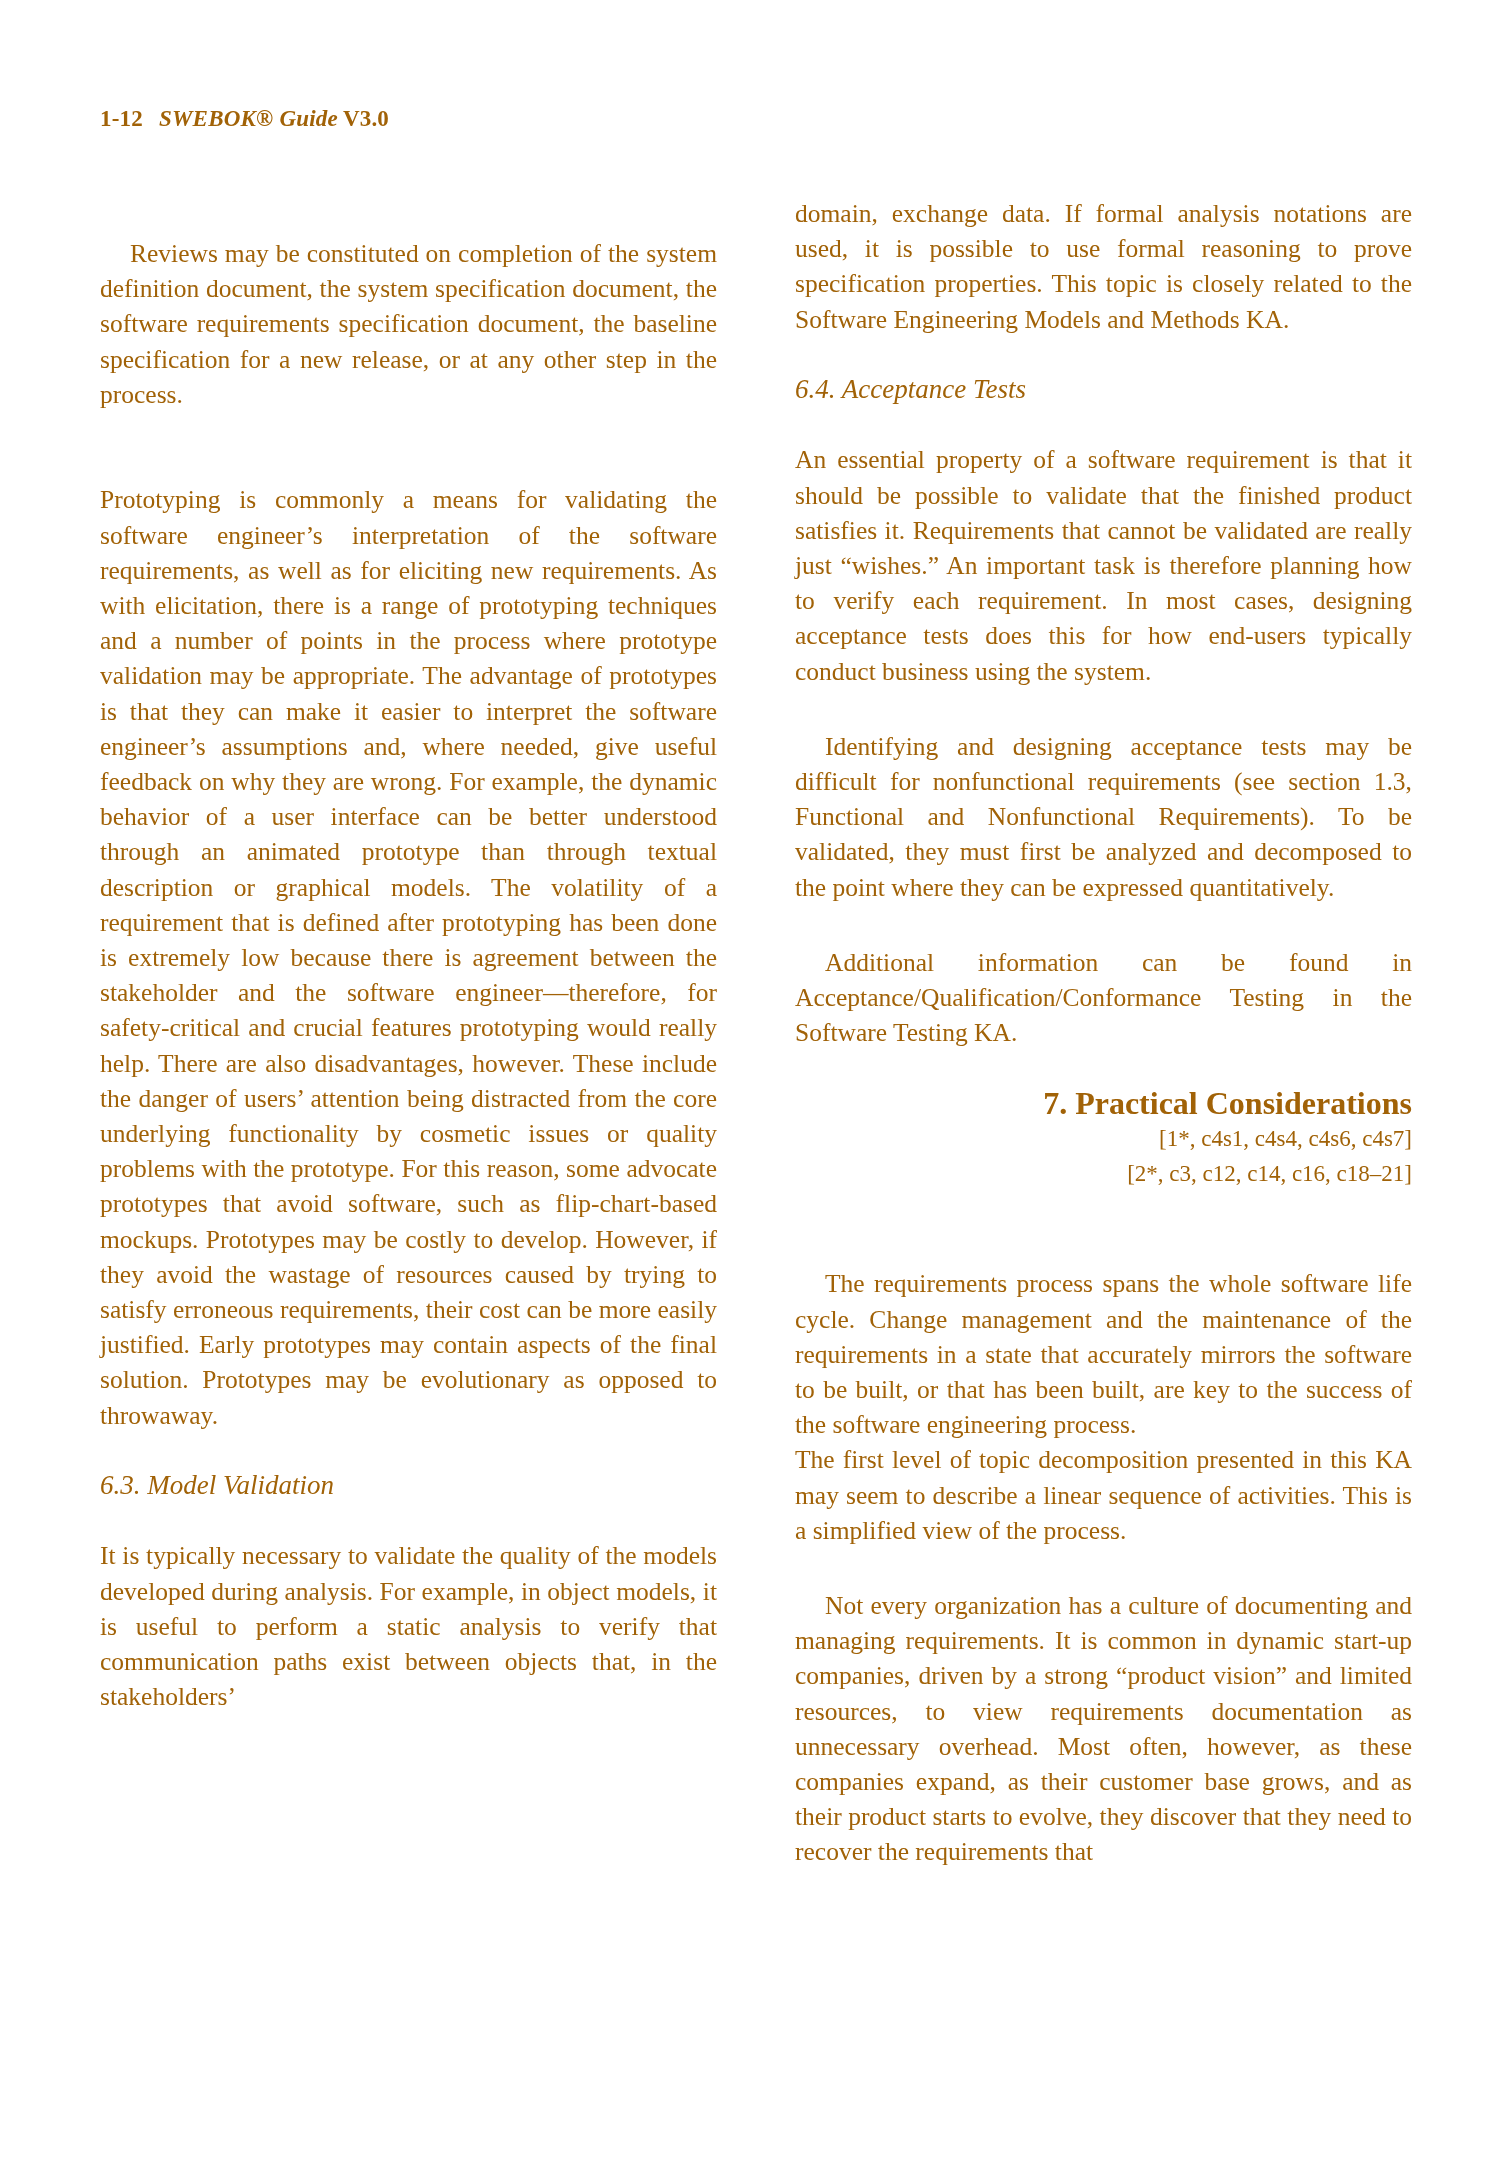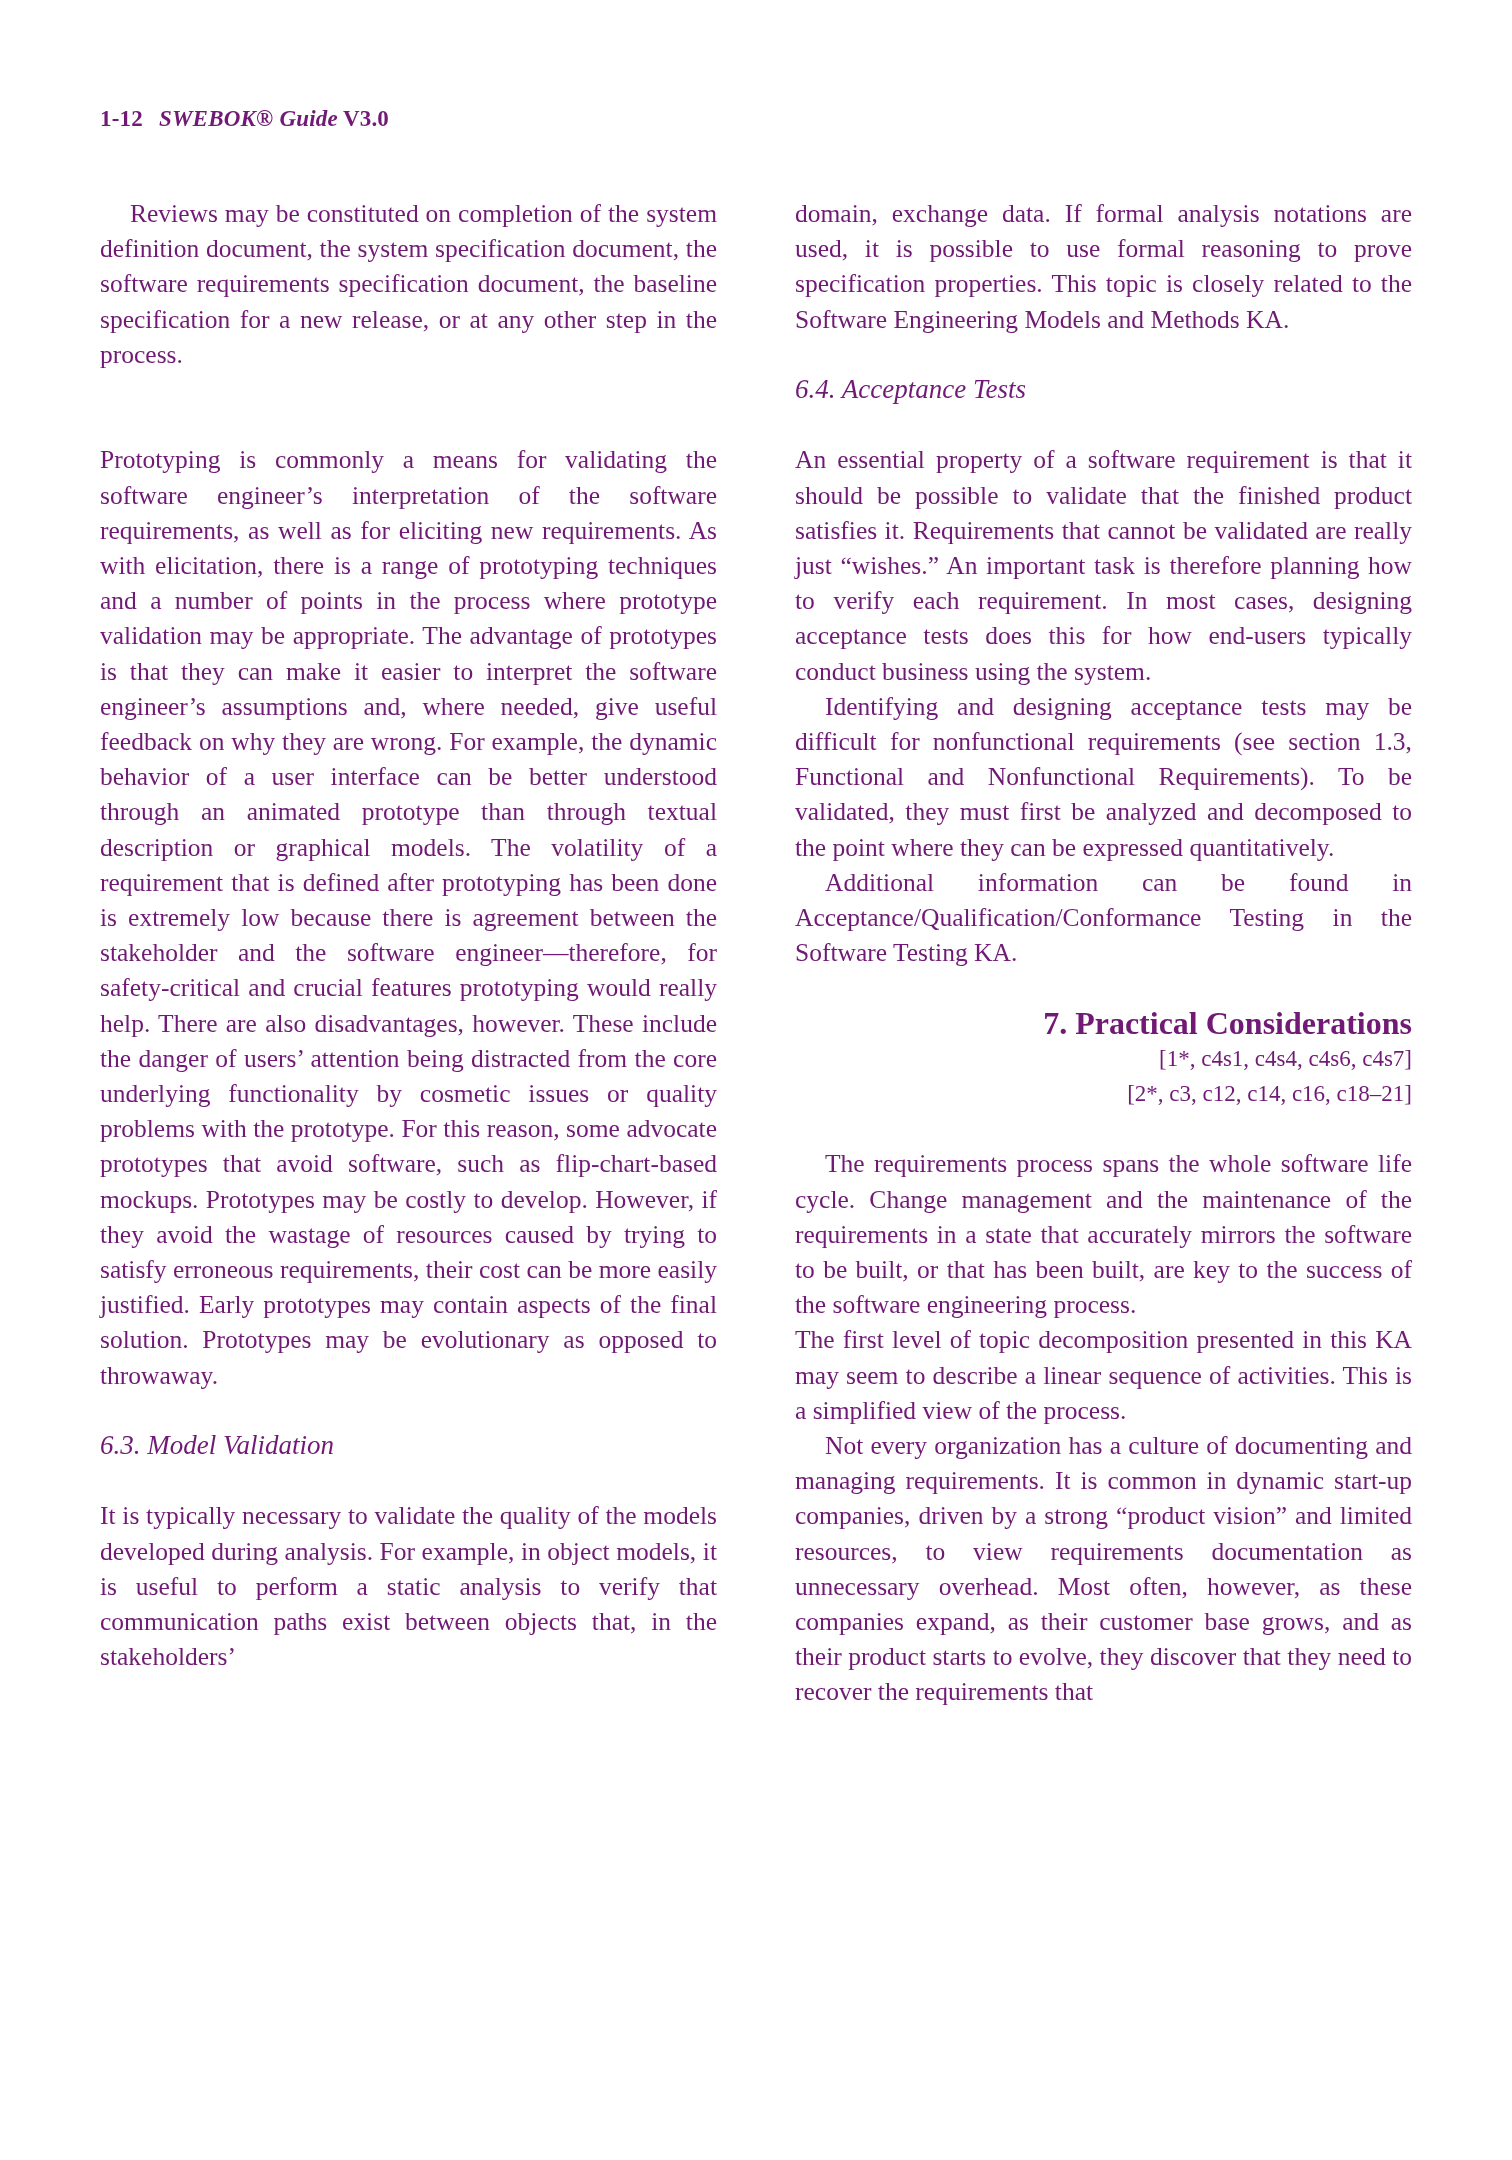--- a/index.html
+++ b/index.html
@@ -6,21 +6,21 @@
     margin: 0;
     padding: 0;
     background: #ffffff;
   }
   .page {
     position: relative;
     width: 1512px;
     height: 2160px;
     background: #ffffff;
     font-family: "Liberation Serif", "DejaVu Serif", serif;
-    color: #701a75;
+    color: #a16207;
     overflow: hidden;
     box-sizing: border-box;
   }
 
   
   .running-head {
     position: absolute;
     left: 100px;
     top: 106px;
     font-size: 23px;
@@ -60,20 +60,21 @@
     font-size: 25.5px;
     line-height: 35.2px;
     text-align: justify;
     text-justify: inter-word;
     hyphens: none;
     -webkit-hyphens: none;
     text-indent: 0;
   }
   p.para.indent {
     text-indent: 30px;
+    margin-top: 40px;
   }
   h2.sec-head {
     margin: 0;
     font-size: 27px;
     line-height: 35.2px;
     font-style: italic;
     font-weight: normal;
     text-align: left;
     white-space: nowrap;
   }

